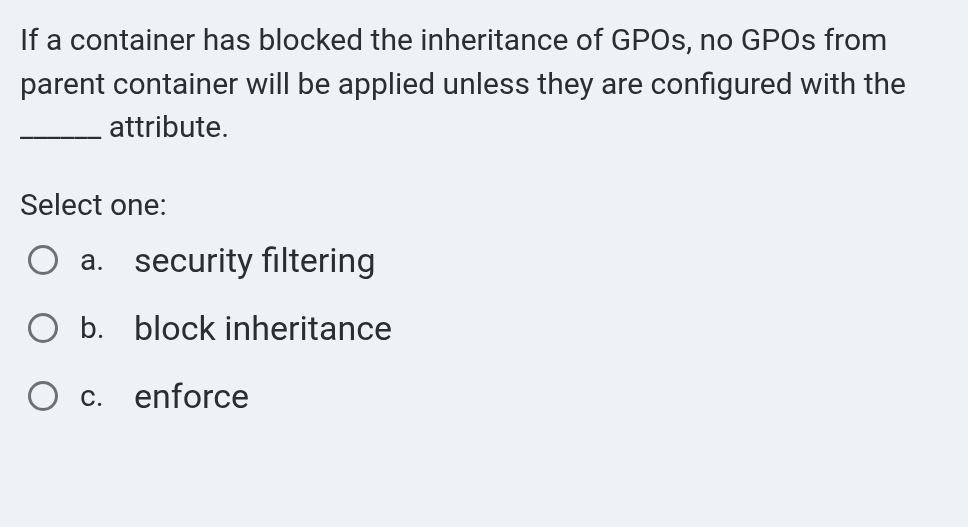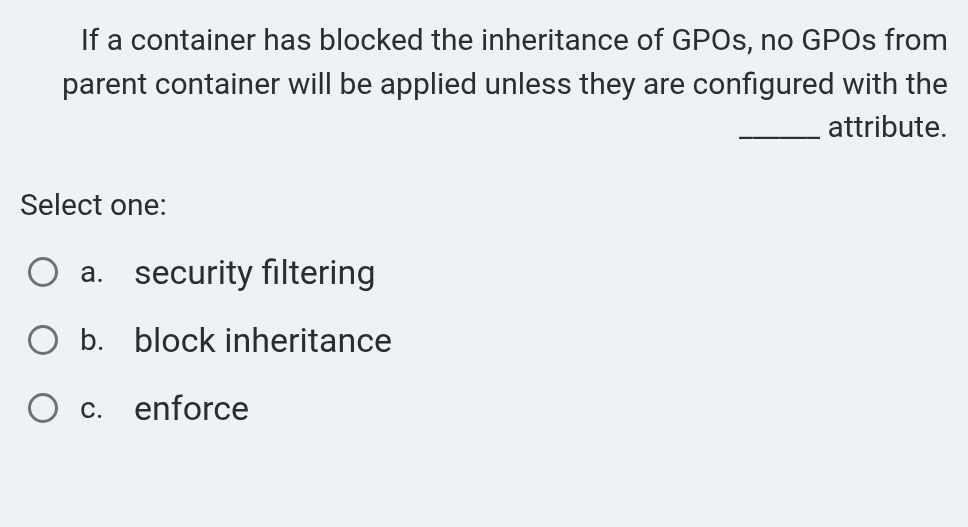--- a/index.html
+++ b/index.html
@@ -13,26 +13,25 @@
       width: 968px;
       height: 527px;
       padding: 18px 20px;
       color: #2a2e33;
     }
     .question-text {
       font-size: 30px;
       line-height: 1.45;
       color: #2a2e33;
       margin-bottom: 38px;
-      text-align: right;
     }
     .select-one-label {
       font-size: 30px;
       color: #2a2e33;
-      margin-bottom: 30px;
+      margin-bottom: 18px;
     }
     .options {
       display: flex;
       flex-direction: column;
       gap: 28px;
       padding-left: 8px;
     }
     .option {
       display: flex;
       align-items: center;

